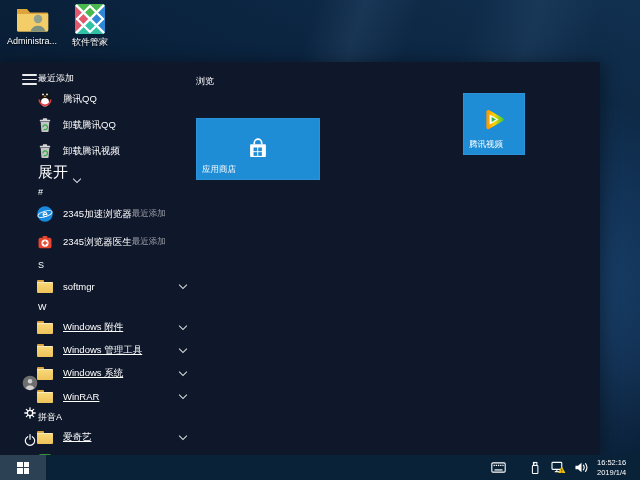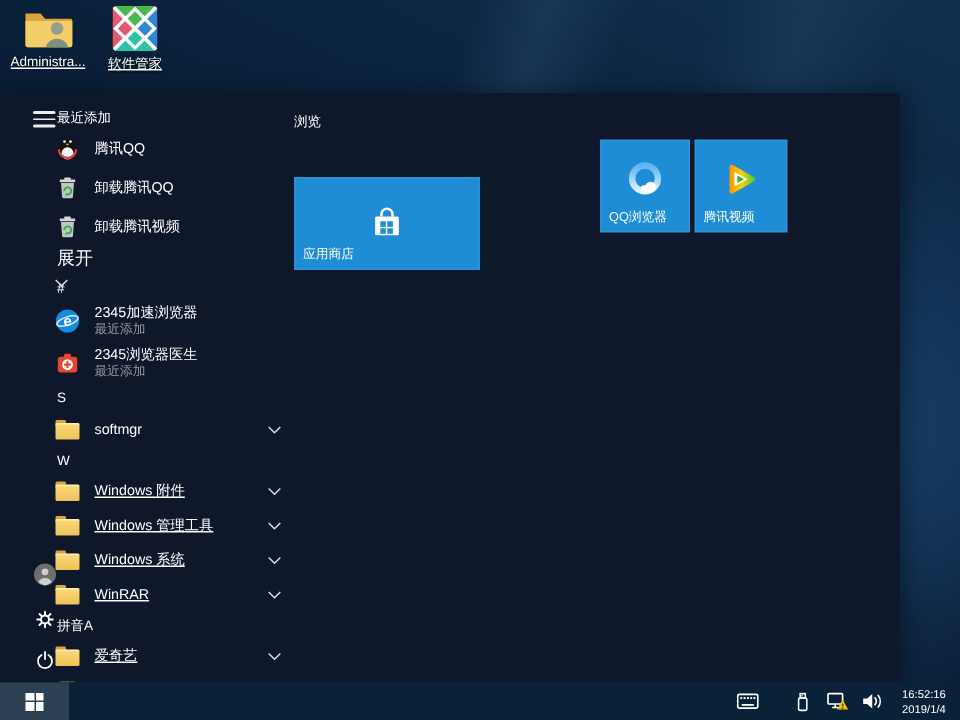--- a/index.html
+++ b/index.html
@@ -20,21 +20,21 @@
     background:
       linear-gradient(108deg, transparent 40%, rgba(130,180,230,.10) 46%, transparent 53%),
       linear-gradient(108deg, transparent 60%, rgba(130,180,230,.08) 68%, transparent 76%);
   }
   
   .desktop-icons{position:absolute;left:6px;top:4px;display:flex;gap:6px;}
   .desk-icon{width:52px;display:flex;flex-direction:column;align-items:center;gap:2px;}
   .desk-icon .art{width:34px;height:30px;display:flex;align-items:center;justify-content:center;}
   .desk-icon .cap{
     font-size:9px;color:#fff;text-shadow:0 1px 2px rgba(0,0,0,.9);
-    max-width:52px;white-space:nowrap;overflow:hidden;text-align:center;text-decoration:underline;
+    max-width:52px;white-space:nowrap;overflow:hidden;text-align:center;
   }
   
   .start-menu{
     position:absolute;left:0;top:62px;width:600px;height:393px;
     background:#0f172a;overflow:hidden;box-shadow:4px 0 14px rgba(0,0,0,.35);
   }
   
   .sm-sidebar{position:absolute;left:0;top:0;width:48px;height:100%;}
   .hamburger{position:absolute;left:22px;top:12px;width:15px;height:11px;display:flex;flex-direction:column;justify-content:space-between;}
   .hamburger i{display:block;height:1.6px;background:rgba(255,255,255,.92);border-radius:1px;}
@@ -47,25 +47,25 @@
   .app-list{position:absolute;left:36px;top:0;width:158px;height:100%;overflow:hidden;padding-top:8px;box-sizing:border-box;}
   .list-header{height:16px;display:flex;align-items:center;font-size:9px;color:#fff;padding-left:2px;}
   .list-header.mt{margin-top:2px;}
   .list-header.tall{height:18px;}
   .app-row{display:flex;align-items:center;height:26px;color:#fff;font-size:9.5px;gap:9px;cursor:default;}
   .app-row.h23{height:23px;text-decoration:underline;}
   .app-row.h24{height:24px;}
   .app-row.two{height:28px;}
   .app-row .ic{width:18px;height:18px;flex:none;display:flex;align-items:center;justify-content:center;}
   .app-row .ic svg{width:18px;height:18px;}
-  .app-row .txts{display:flex;flex-direction:column;line-height:1.15;}
+  .app-row .txts{display:flex;flex-direction:row;line-height:1.15;}
   .app-row .sub{font-size:8.5px;color:rgba(255,255,255,.55);}
   .chev{width:5px;height:5px;border-right:1.3px solid rgba(255,255,255,.85);border-bottom:1.3px solid rgba(255,255,255,.85);transform:rotate(45deg);flex:none;}
   .row-chev{margin-left:auto;margin-right:8px;margin-top:-3px;}
-  .expand-row{height:18px;display:flex;align-items:flex-start;gap:6px;color:#fff;font-size:12px;padding-left:2px;flex-direction:column;}
+  .expand-row{height:18px;display:flex;align-items:flex-end;gap:6px;color:#fff;font-size:15px;padding-left:2px;}
   .expand-row .chev{margin-top:-3px;}
   
   .folder{position:relative;width:16px;height:13px;flex:none;}
   .folder::before{content:"";position:absolute;left:0;top:0;width:7px;height:4px;background:#dda43c;border-radius:1px 1px 0 0;}
   .folder::after{content:"";position:absolute;left:0;top:2px;width:16px;height:11px;background:linear-gradient(#f9da7a,#eec25a);border-radius:1px;box-shadow:inset 0 1px 0 rgba(255,255,255,.5);}
   
   .tiles{position:absolute;left:196px;top:0;width:404px;height:100%;}
   .tiles-header{position:absolute;left:0;top:13px;font-size:9px;color:#fff;}
   .tile{position:absolute;top:31px;background:#1f8dd6;box-shadow:inset 0 0 0 1px rgba(255,255,255,.06);cursor:default;}
   .tile .tlabel{position:absolute;left:6px;bottom:4px;font-size:8.5px;color:#fff;white-space:nowrap;}
@@ -77,21 +77,21 @@
   .taskbar{
     position:absolute;left:0;bottom:0;width:640px;height:25px;
     background:#0a2238;display:flex;align-items:center;z-index:5;
   }
   .start-button{width:46px;height:25px;background:rgba(255,255,255,.14);display:flex;align-items:center;justify-content:center;flex:none;}
   .win-logo{width:12px;height:12px;display:grid;grid-template-columns:5.5px 5.5px;grid-template-rows:5.5px 5.5px;gap:1px;}
   .win-logo i{background:#fff;display:block;}
   .tray{margin-left:auto;display:flex;align-items:center;gap:8px;padding-right:5px;}
   .tray .ticon{display:flex;align-items:center;justify-content:center;width:15px;height:15px;}
   .tray .ticon.kb{margin-right:14px;}
-  .clock{font-size:7.5px;color:#fff;text-align:center;line-height:1.3;min-width:38px;}
+  .clock{font-size:7.5px;color:#fff;text-align:left;line-height:1.3;min-width:38px;}
 </style>
 </head>
 <body>
 
 <div class="desktop"></div>
 
 <div class="desktop-icons">
   <div class="desk-icon">
     <span class="art">
       <svg viewBox="0 0 34 30">
@@ -317,36 +317,20 @@
             <rect x="9.2" y="12.4" width="4" height="4"></rect>
               <rect x="14.2" y="12.4" width="4" height="4"></rect>
             <rect x="9.2" y="17.4" width="4" height="4"></rect>
               <rect x="14.2" y="17.4" width="4" height="4"></rect>
           </g>
         </svg>
       </span>
       <span class="tlabel">应用商店</span>
     </div>
 
-    <div class="tile tile-qq">
-      <span class="tart" style="padding-bottom:8px;">
-        <svg viewBox="0 0 28 28" width="30" height="30">
-          <defs>
-            <linearGradient id="qb" x1="0" y1="0" x2="0" y2="1">
-              <stop offset="0" stop-color="#5fb4ef"></stop>
-                <stop offset="1" stop-color="#dff1ff"></stop>
-            </linearGradient>
-          </defs>
-          <circle cx="14" cy="13" r="8" fill="none" stroke="url(#qb)" stroke-width="4"></circle>
-          <circle cx="17.5" cy="18.5" r="3.4" fill="#fff"></circle>
-          <circle cx="13.5" cy="19.6" r="2.4" fill="#fff"></circle>
-        </svg>
-      </span>
-      <span class="tlabel">QQ浏览器</span>
-    </div>
 
     <div class="tile tile-tv">
       <span class="tart" style="padding-bottom:8px;">
         <svg viewBox="0 0 28 28" width="28" height="28">
           <defs>
             <linearGradient id="tvg" x1="0" y1="0" x2="1" y2="0">
               <stop offset="0" stop-color="#ff9b00"></stop>
                 <stop offset=".45" stop-color="#ffd400"></stop>
                 <stop offset="1" stop-color="#58cc2b"></stop>
             </linearGradient>

